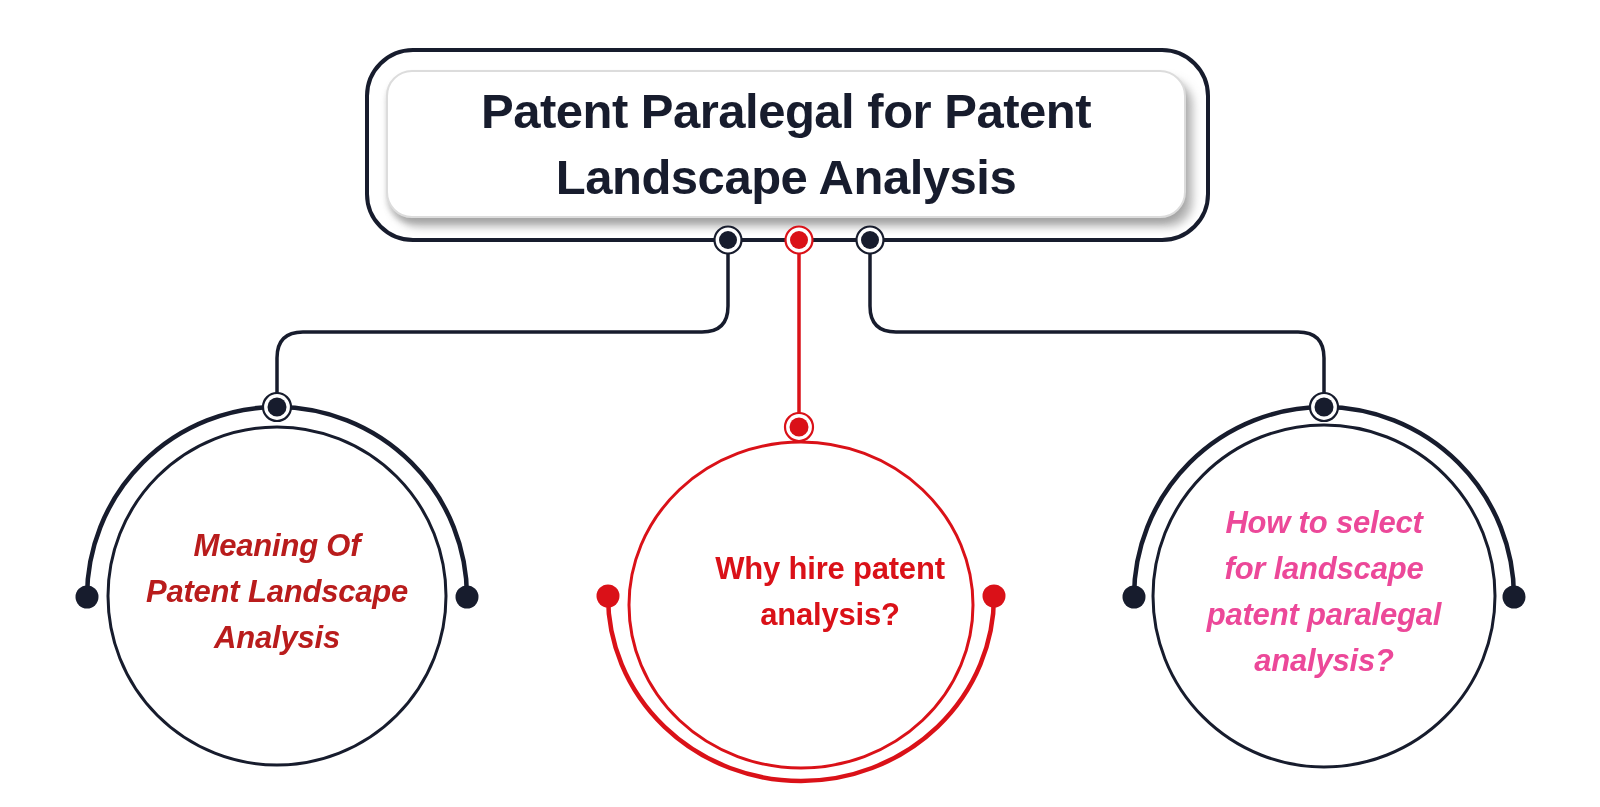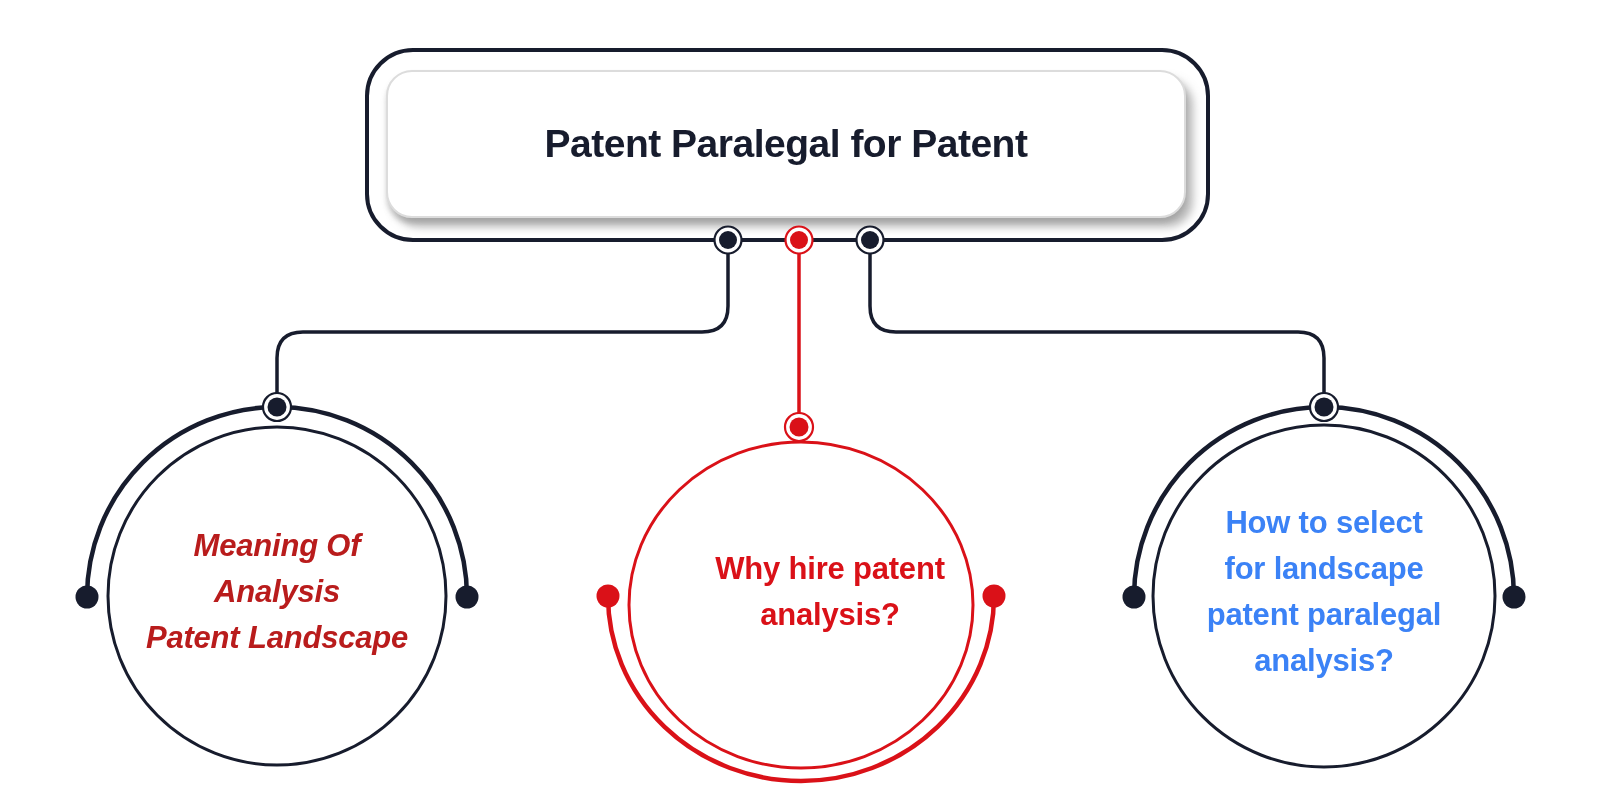--- a/index.html
+++ b/index.html
@@ -19,21 +19,21 @@
     background:#ffffff;
     border:2px solid #dcdcdc;
     border-radius:26px;
     box-shadow:7px 9px 9px rgba(118,118,118,0.50), 0 5px 5px rgba(140,140,140,0.35);
     display:flex; flex-direction:column;
     align-items:center; justify-content:center;
     text-align:center;
   }
   .title-line {
     display:block;
-    font-size:39px;
+    font-size:49px;
     font-weight:bold;
     line-height:66px;
     letter-spacing:-0.5px;
     color:#171c2d;
     white-space:nowrap;
   }
   svg.overlay {
     position:absolute; left:0; top:0;
     width:1600px; height:807px;
     pointer-events:none;
@@ -44,29 +44,30 @@
     align-items:center; justify-content:center;
     text-align:center;
     font-weight:bold;
     font-size:31px;
     line-height:46px;
     letter-spacing:-0.2px;
   }
   .circle-text span { display:block; white-space:nowrap; }
   .ct-left  { left:97px;   top:462px; width:360px; height:260px; color:#b91c1c;font-style:italic; }
   .ct-mid   { left:650px;  top:460px; width:360px; height:264px; color:#da1118; }
-  .ct-right { left:1144px; top:460px; width:360px; height:264px; color:#3b82f6; }
+  .ct-right { left:1144px; top:460px; width:360px; height:264px; color:#ec4899;font-style:italic; }
 </style>
 </head>
 <body>
 
 <div class="canvas">
 
   <div class="title-card">
     <span class="title-line">Patent Paralegal for Patent</span>
+    <span class="title-line">Landscape Analysis</span>
   </div>
 
   <svg class="overlay" viewBox="0 0 1600 807">
 
     <g fill="none" stroke="#171c2d">
       <rect x="367" y="50" width="841" height="190" rx="46" stroke-width="4"></rect>
       <path d="M 728 244 L 728 306 Q 728 332 702 332 L 303 332 Q 277 332 277 358 L 277 398" stroke-width="3.5"></path>
       <path d="M 870 244 L 870 306 Q 870 332 896 332 L 1298 332 Q 1324 332 1324 358 L 1324 398" stroke-width="3.5"></path>
       <circle cx="277" cy="596" r="169" stroke-width="3"></circle>
       <circle cx="1324" cy="596" r="171" stroke-width="3"></circle>
@@ -106,22 +107,22 @@
     <g stroke="none" fill="#da1118">
       <circle cx="799" cy="240" r="9"></circle>
       <circle cx="799" cy="427" r="9.5"></circle>
       <circle cx="608" cy="596" r="11.5"></circle>
       <circle cx="994" cy="596" r="11.5"></circle>
     </g>
   </svg>
 
   <div class="circle-text ct-left">
     <span>Meaning Of</span>
+    <span>Patent Landscape</span>
     <span>Analysis</span>
-    <span>Patent Landscape</span>
   </div>
 
   <div class="circle-text ct-mid">
     <span>Why hire patent</span>
     <span>analysis?</span>
   </div>
 
   <div class="circle-text ct-right">
     <span>How to select</span>
     <span>for landscape</span>

